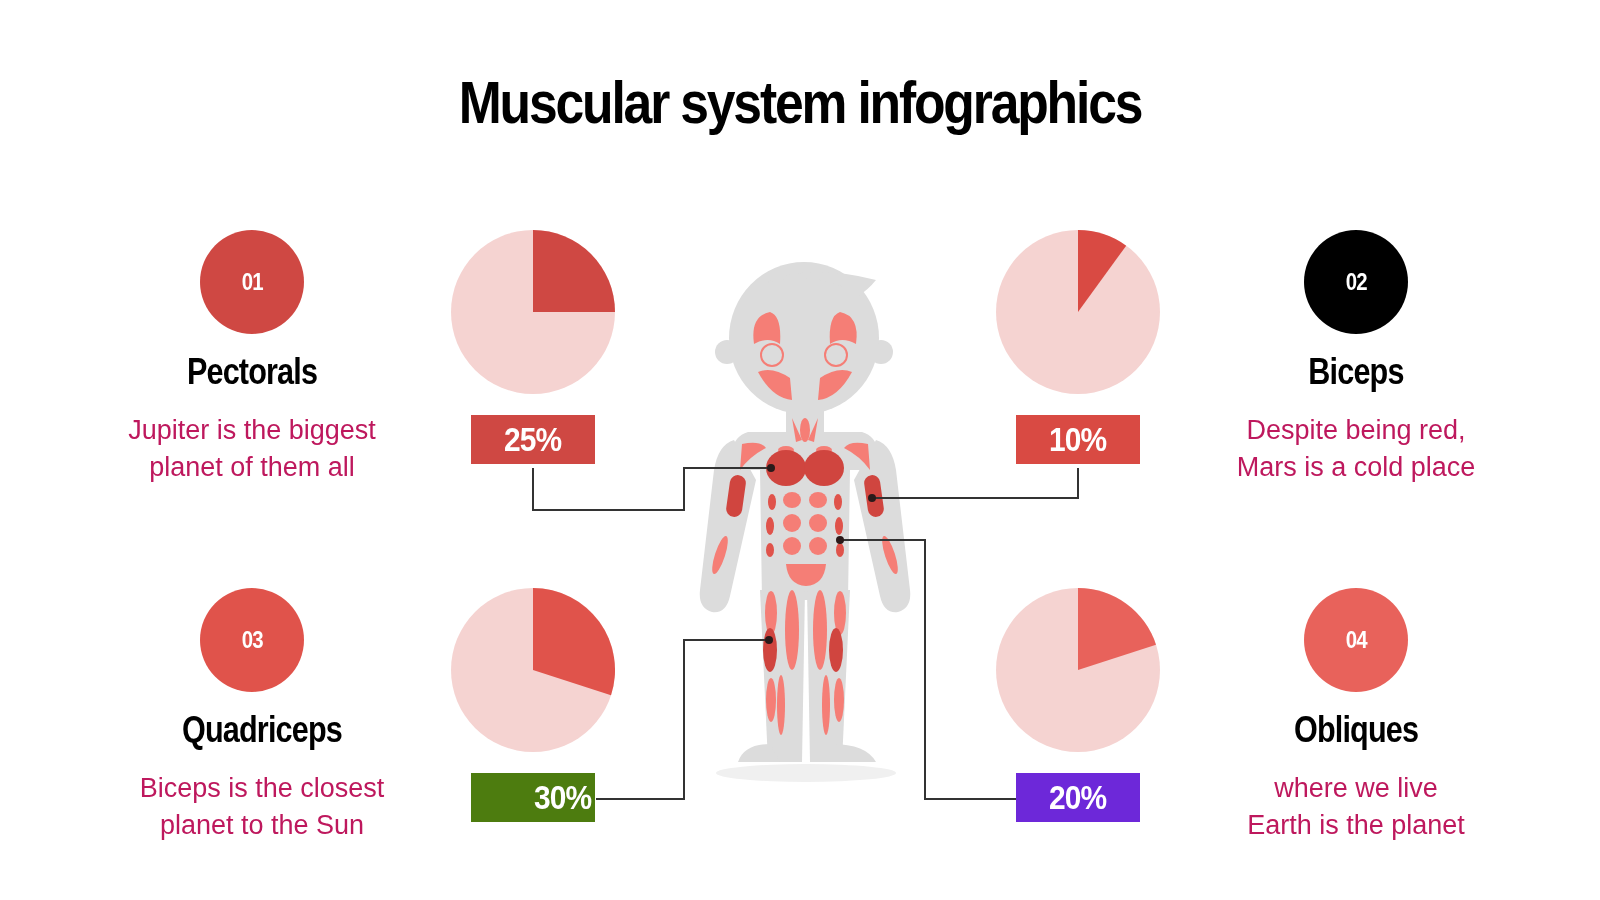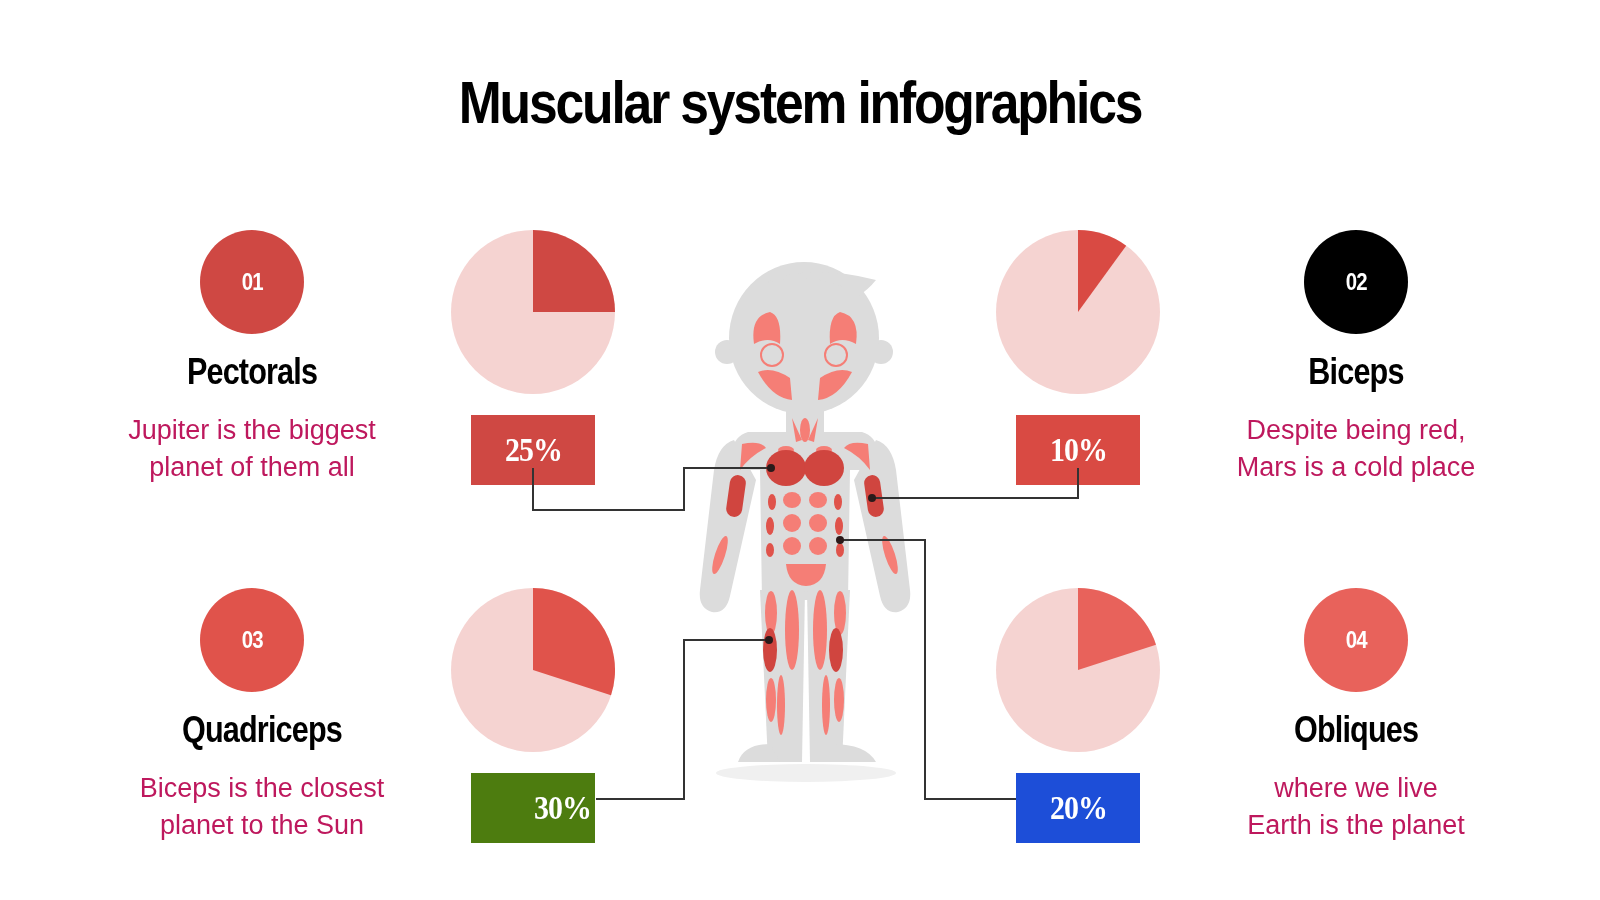--- a/index.html
+++ b/index.html
@@ -10,22 +10,22 @@
              letter-spacing: -2.5px; transform: scaleX(0.86); transform-origin: center; color: #000; }
     .badge { position: absolute; width: 104px; height: 104px; border-radius: 50%;
              display: flex; align-items: center; justify-content: center; color: #fff;
              font-weight: 700; font-size: 24px; letter-spacing: -1px; }
     .badge span { transform: scaleX(0.85); display: inline-block; }
     .block { position: absolute; width: 360px; text-align: center; }
     .block .name { font-weight: 700; font-size: 36px; letter-spacing: -1px; color: #000;
                    transform: scaleX(0.85); display: block; line-height: 40px; }
     .block .desc { font-size: 27px; line-height: 37px; color: #be185d; margin-top: 20px; }
     .pie { position: absolute; width: 164px; height: 164px; }
-    .pct { position: absolute; width: 124px; height: 70px; display: flex; align-items: center;
-           justify-content: center; color: #fff; font-weight: 700; font-size: 34px; letter-spacing: -1px; font-family: Liberation Serif, serif; }
+    .pct { position: absolute; width: 124px; height: 49px; display: flex; align-items: center;
+           justify-content: center; color: #fff; font-weight: 700; font-size: 34px; letter-spacing: -1px; }
     .pct span { transform: scaleX(0.88); display: inline-block; }
     svg.overlay { position: absolute; left: 0; top: 0; }
   </style>
 </head>
 <body>
 
 <div class="title">Muscular system infographics</div>
 
 <div class="badge" style="left:200px;top:230px;background:#cf4843;">
     <span>01</span>
@@ -90,21 +90,21 @@
 
 <div class="pct" style="left:471px;top:415px;background:#cf4843;">
     <span>25%</span>
   </div>
 <div class="pct" style="left:1016px;top:415px;background:#d94a43;">
     <span>10%</span>
   </div>
 <div class="pct" style="left:471px;top:773px;background:#4d7c0f;justify-content:flex-end;">
     <span>30%</span>
   </div>
-<div class="pct" style="left:1016px;top:773px;background:#1d4ed8;">
+<div class="pct" style="left:1016px;top:773px;background:#6d28d9;">
     <span>20%</span>
   </div>
 
 <svg class="overlay" width="1600" height="900" viewBox="0 0 1600 900">
 
   <ellipse cx="806" cy="773" rx="90" ry="9" fill="#f0f0f0"></ellipse>
 
   <g fill="#dcdcdc">
     <circle cx="727" cy="352" r="12"></circle>
     <circle cx="881" cy="352" r="12"></circle>

